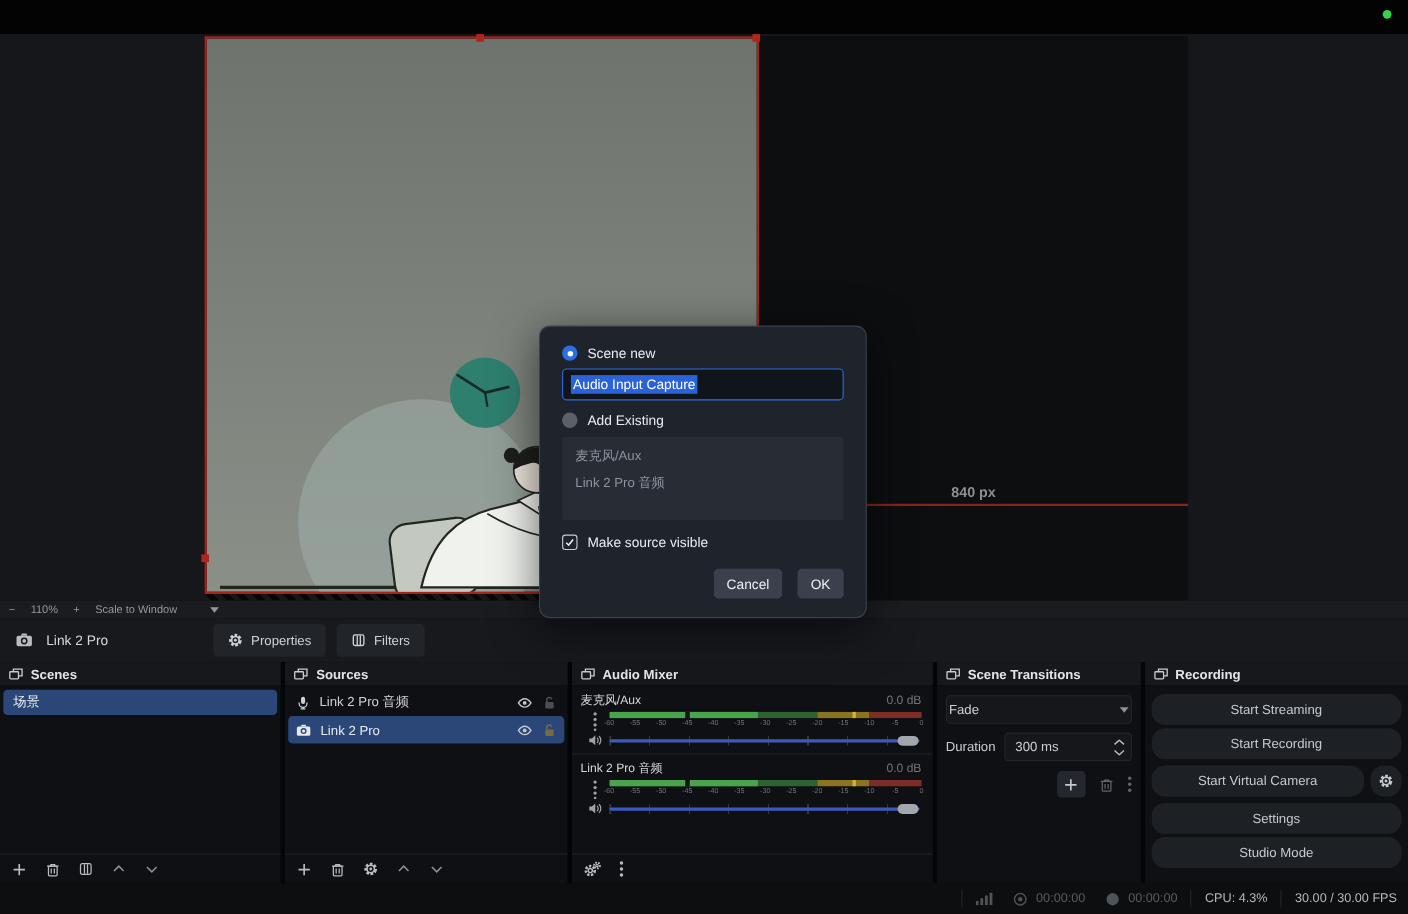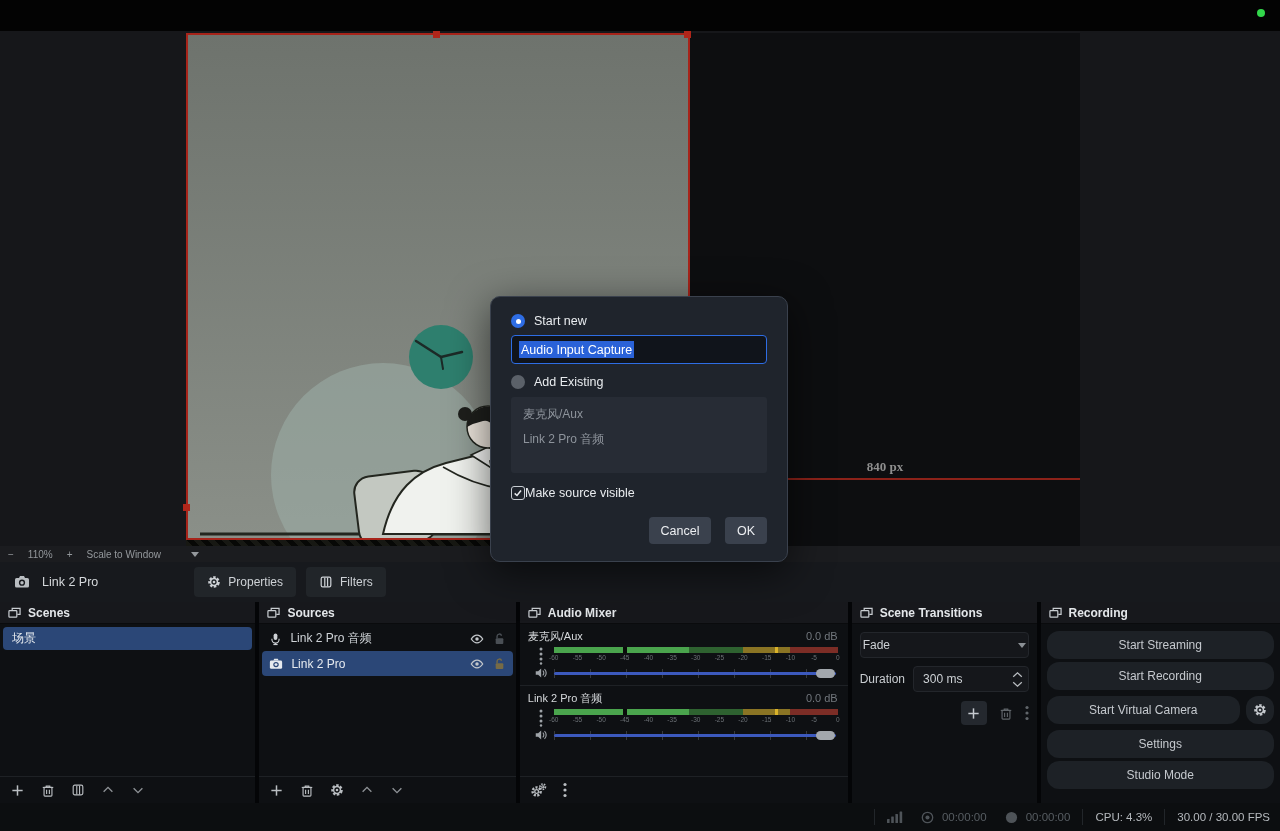--- a/index.html
+++ b/index.html
@@ -14,21 +14,21 @@
 
   
   .preview { position:absolute; left:0; top:31px; width:1280px; height:515px; background:#16171a; overflow:hidden; }
   .canvas { position:absolute; left:186px; top:2px; width:894px; height:513px; background:#0d0e10; }
   .source-frame { position:absolute; left:186px; top:2px; width:504px; height:507px;
     border:2px solid var(--frame_red,#a7241a); }
   .source-frame svg { display:block; }
   .frame-stripes { position:absolute; left:186px; top:509px; width:504px; height:7px;
     background:repeating-linear-gradient(45deg,#171813 0 5px,#070806 5px 10px); }
   .handle { position:absolute; width:7px; height:7px; background:#b0261a; }
-  .dim-guide { position:absolute; left:690px; top:428px; width:390px;font-family:Liberation Serif, serif; }
+  .dim-guide { position:absolute; left:690px; top:409px; width:390px; }
   .dim-guide .dim-label { text-align:center; font-size:13px; font-weight:bold; color:#8e8e8e; margin-bottom:3px; }
   .dim-guide .dim-rule { height:2px; background:#8c2219; }
 
   
   .zoom-row { position:absolute; left:0; top:546px; width:1280px; height:16px; background:#1b1c1f;
     display:flex; align-items:center; font-size:10px; color:#94989c; }
   .zoom-row .zr { margin-left:14px; }
   .zoom-btn { cursor:default; }
   .caret-down { width:0; height:0; border-left:4px solid transparent; border-right:4px solid transparent;
     border-top:5px solid #94989c; display:inline-block; margin-left:30px; }
@@ -127,21 +127,21 @@
   .radio { width:14px; height:14px; border-radius:50%; position:relative; flex:none; }
   .radio.on { background:var(--accent,#2e6de4); }
   .radio.on::after { content:""; position:absolute; left:4.5px; top:4.5px; width:5px; height:5px;
     border-radius:50%; background:#fff; }
   .radio.off { background:#5b6169; }
   .dlg-input { margin:7px 0 11px; height:29px; border:1.5px solid var(--accent,#2e6de4); border-radius:4px;
     background:#10141b; display:flex; align-items:center; padding-left:7px; font-size:12.5px; color:#fff; }
   .dlg-input .sel { background:#2a62d8; padding:1.5px 2px; }
   .dlg-list { margin-top:8px; height:76px; background:#272c35; border-radius:3px; padding:5px 12px; }
   .dlg-list .li { line-height:25px; font-size:12px; color:#8d939b; }
-  .check-row { display:flex; align-items:center; margin-top:13px; font-size:12.5px;
+  .check-row { display:flex; align-items:center; gap:9px; margin-top:13px; font-size:12.5px;
     font-weight:500; color:#e9ecef; }
   .checkbox { width:14px; height:14px; border:1.6px solid #c7ccd2; border-radius:3px; background:transparent;
     display:flex; align-items:center; justify-content:center; flex:none; }
   .dlg-btn-row { display:flex; justify-content:flex-end; gap:14px; margin-top:17px; }
   .dlg-btn { height:27px; background:#3a414d; border-radius:4px; color:#edeff2; font-size:12.5px;
     display:flex; align-items:center; justify-content:center; }
   .btn-cancel { width:62px; } .btn-ok { width:42px; }
 
   .ic { display:inline-flex; align-items:center; justify-content:center; }
 </style>
@@ -646,21 +646,21 @@
     </span>
     <span class="sb-sep"></span>
     <span class="sb-bright">CPU: 4.3%</span>
     <span class="sb-sep"></span>
     <span class="sb-bright">30.00 / 30.00 FPS</span>
   </div>
 
   <div class="dialog">
     <div class="radio-row">
       <span class="radio on"></span>
-      <span>Start new</span>
+      <span>Scene new</span>
     </div>
     <div class="dlg-input">
       <span class="sel">Audio Input Capture</span>
     </div>
     <div class="radio-row">
       <span class="radio off"></span>
       <span>Add Existing</span>
     </div>
     <div class="dlg-list">
         <div class="li">麦克风/Aux</div>

